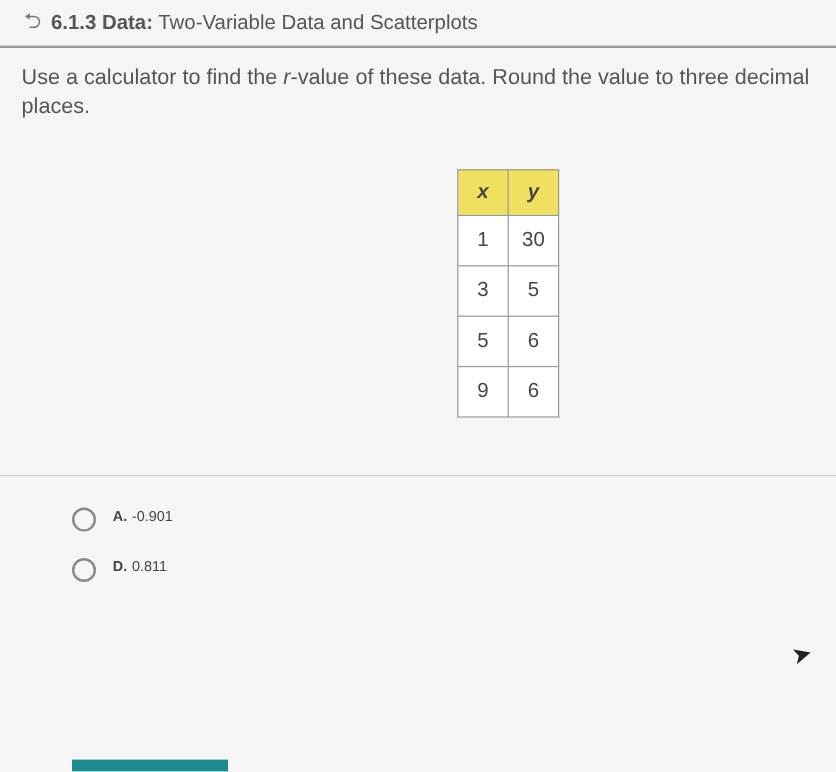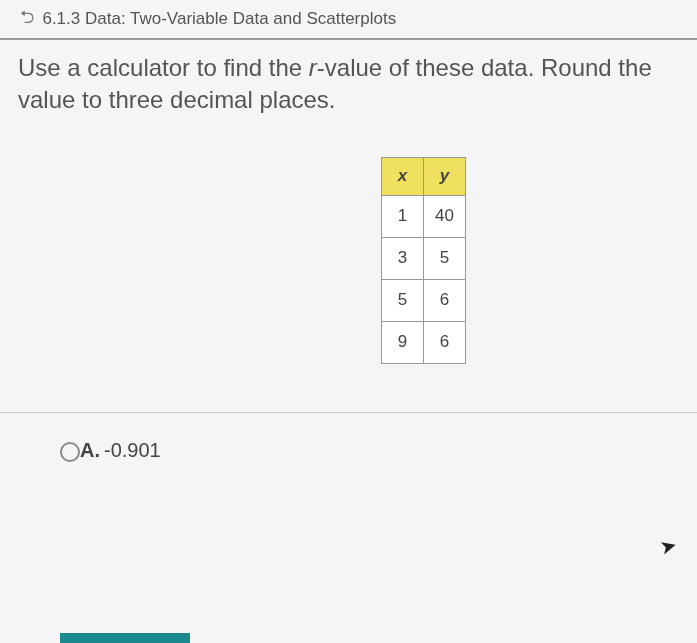--- a/index.html
+++ b/index.html
@@ -22,26 +22,26 @@
       font-size: 17px;
       display: flex;
       align-items: center;
       gap: 8px;
     }
     .back-arrow {
       font-size: 18px;
       color: #777;
     }
     .bold {
-      font-weight: normal;
+      font-weight: bold;
     }
     .question-area {
       padding: 12px 18px;
       color: #555;
-      font-size: 24px;
+      font-size: 18px;
       line-height: 1.35;
     }
     .italic {
       font-style: italic;
     }
     .table-container {
       display: flex;
       justify-content: center;
       padding-left: 150px;
       margin-top: 28px;
@@ -66,24 +66,24 @@
     }
     .divider {
       margin-top: 48px;
       border-top: 1px solid #ccc;
     }
     .options {
       padding: 26px 60px;
     }
     .option-row {
       display: flex;
-      align-items: flex-end;
-      gap: 0;
+      align-items: flex-start;
+      gap: 14px;
       margin-bottom: 22px;
-      font-size: 20px;
+      font-size: 12px;
       color: #444;
     }
     .radio-circle {
       width: 20px;
       height: 20px;
       border: 2px solid #888;
       border-radius: 50%;
       flex-shrink: 0;
     }
     .opt-letter {
@@ -125,21 +125,21 @@
 
 <div class="table-container">
   <table class="data-table">
     <tbody>
         <tr>
       <th>x</th>
       <th>y</th>
     </tr>
     <tr>
       <td>1</td>
-      <td>40</td>
+      <td>30</td>
     </tr>
     <tr>
       <td>3</td>
       <td>5</td>
     </tr>
     <tr>
       <td>5</td>
       <td>6</td>
     </tr>
     <tr>
@@ -150,16 +150,20 @@
     </table>
 </div>
 
 <div class="divider"></div>
 
 <div class="options">
   <div class="option-row">
     <div class="radio-circle"></div>
     <span><span class="opt-letter">A.</span><span>-0.901</span></span>
   </div>
+  <div class="option-row">
+    <div class="radio-circle"></div>
+    <span><span class="opt-letter">D.</span><span>0.811</span></span>
+  </div>
 </div>
 
 <div class="cursor">➤</div>
 <div class="bottom-bar"></div>
 
 </body></html>

